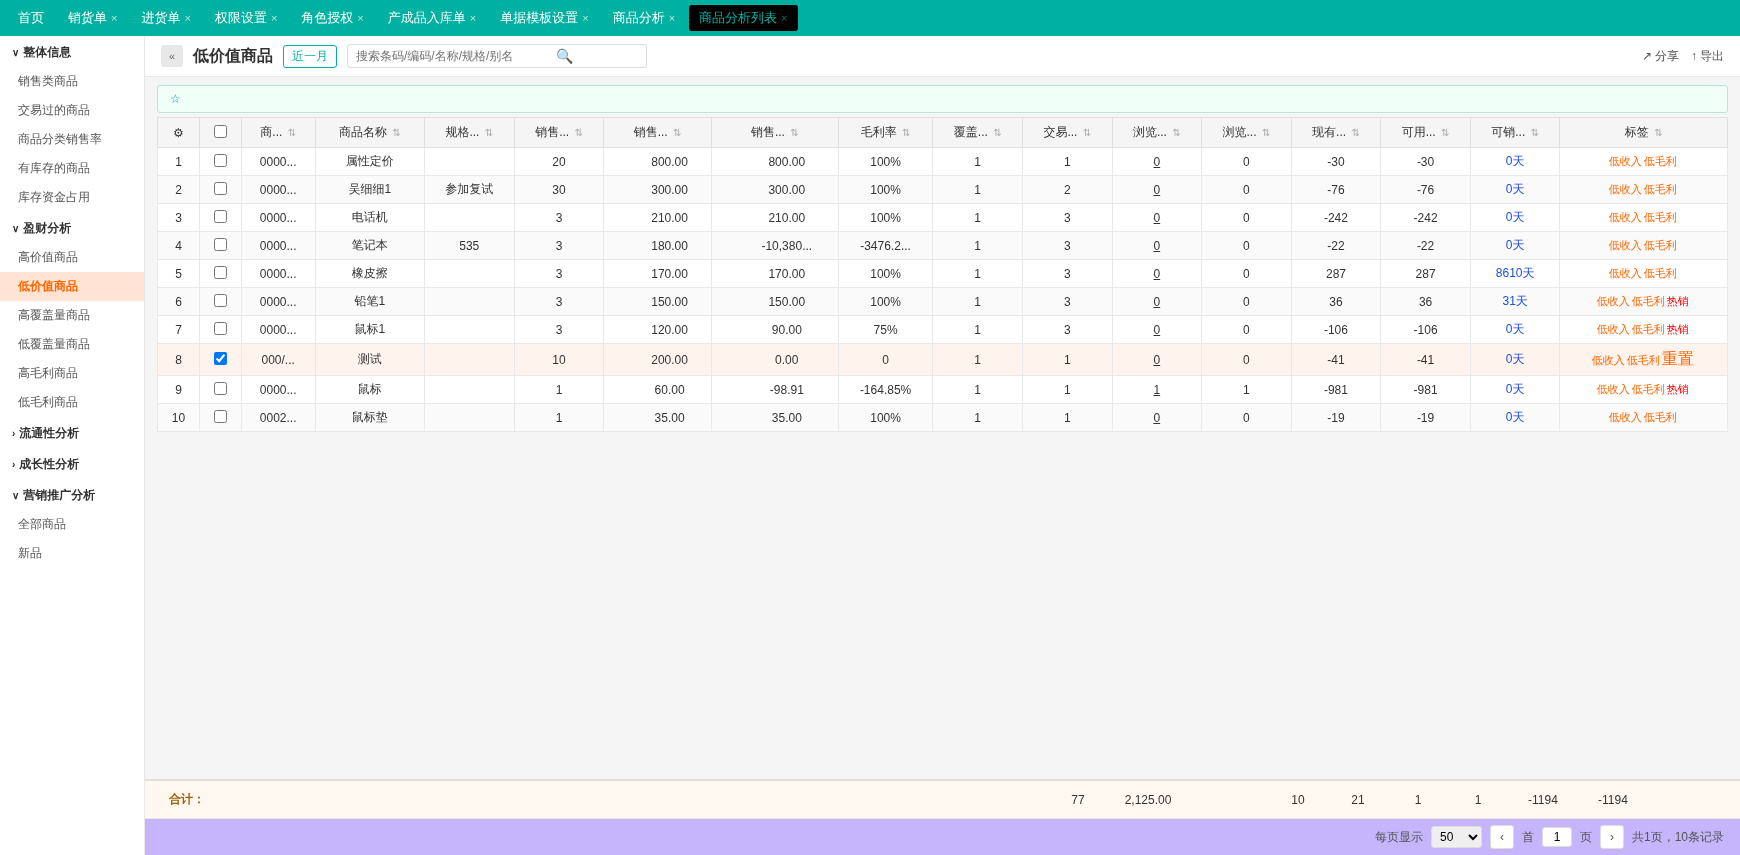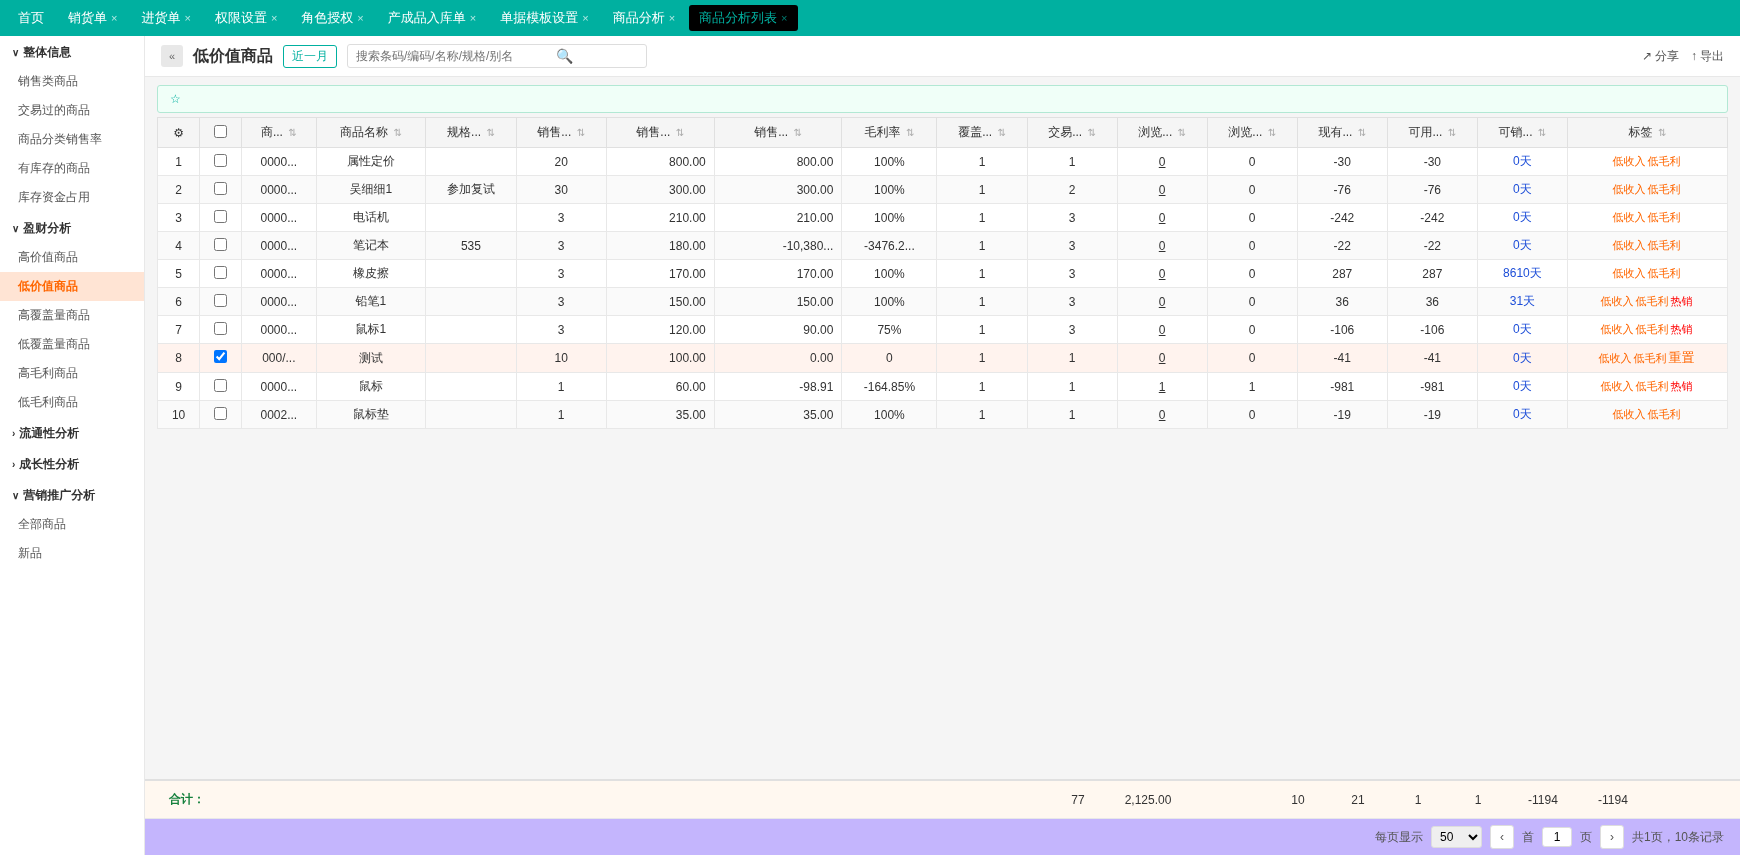--- a/index.html
+++ b/index.html
@@ -164,36 +164,36 @@
     th .sort-icon { color: #aaa; font-size: 10px; margin-left: 2px; }
     td {
       border: 1px solid #e8e8e8;
       padding: 5px 8px;
       text-align: center;
       color: #333;
     }
     tr:nth-child(even) td { background: #fafafa; }
     tr.highlighted td { background: #fff3ee; }
     .days-orange { color: #1d4ed8; margin-top: 22px; }
-    td.num { text-align: right; padding-left: 32px; }
+    td.num { text-align: center; padding-left: 32px; }
     td.center { text-align: center; }
 
     
     .table-footer {
       background: #fff8f0;
       border-top: 2px solid #e0e0e0;
       display: flex;
       align-items: center;
       padding: 6px 12px;
       font-size: 12px;
       color: #333;
       gap: 0;
       flex-shrink: 0;
     }
-    .footer-label { padding: 4px 12px; font-weight: bold; color: #15803d; }
+    .footer-label { padding: 4px 12px; font-weight: bold; color: #a16207; }
     .footer-cell { padding: 4px 8px; text-align: center; }
 
     
     .pagination-bar {
       display: flex;
       align-items: center;
       justify-content: flex-end;
       padding: 6px 16px;
       background: #c4b5fd;
       border-top: 1px solid #e8e8e8;
@@ -451,31 +451,31 @@
               <td class="center"><span class="days-orange">0天</span></td>
               <td><span style="color:#ff6600;font-size:11px;margin-right:2px;">低收入</span><span style="color:#ff6600;font-size:11px;margin-right:2px;">低毛利</span><span style="color:#ff0000;font-size:11px;margin-right:2px;">热销</span></td>
             </tr>
             <tr class="highlighted">
               <td class="center">8</td>
               <td class="center"><input type="checkbox" checked="" style=""></td>
               <td class="center">000/...</td>
               <td>测试</td>
               <td class="center"></td>
               <td class="center">10</td>
-              <td class="num">100.00</td>
+              <td class="num">200.00</td>
               <td class="num">0.00</td>
               <td class="center">0</td>
               <td class="center">1</td>
               <td class="center">1</td>
               <td class="center"><span style="text-decoration:underline;cursor:pointer">0</span></td>
               <td class="center">0</td>
               <td class="center">-41</td>
               <td class="center">-41</td>
               <td class="center"><span class="days-orange">0天</span></td>
-              <td><span style="color:#ff6600;font-size:11px;margin-right:2px;">低收入</span><span style="color:#ff6600;font-size:11px;margin-right:2px;">低毛利</span><span style="color:#ff6600;font-size:13px;margin-right:2px;">重置</span></td>
+              <td><span style="color:#ff6600;font-size:11px;margin-right:2px;">低收入</span><span style="color:#ff6600;font-size:11px;margin-right:2px;">低毛利</span><span style="color:#ff6600;font-size:16px;margin-right:2px;">重置</span></td>
             </tr>
             <tr>
               <td class="center">9</td>
               <td class="center"><input type="checkbox" style=""></td>
               <td class="center">0000...</td>
               <td>鼠标</td>
               <td class="center"></td>
               <td class="center">1</td>
               <td class="num">60.00</td>
               <td class="num">-98.91</td>

